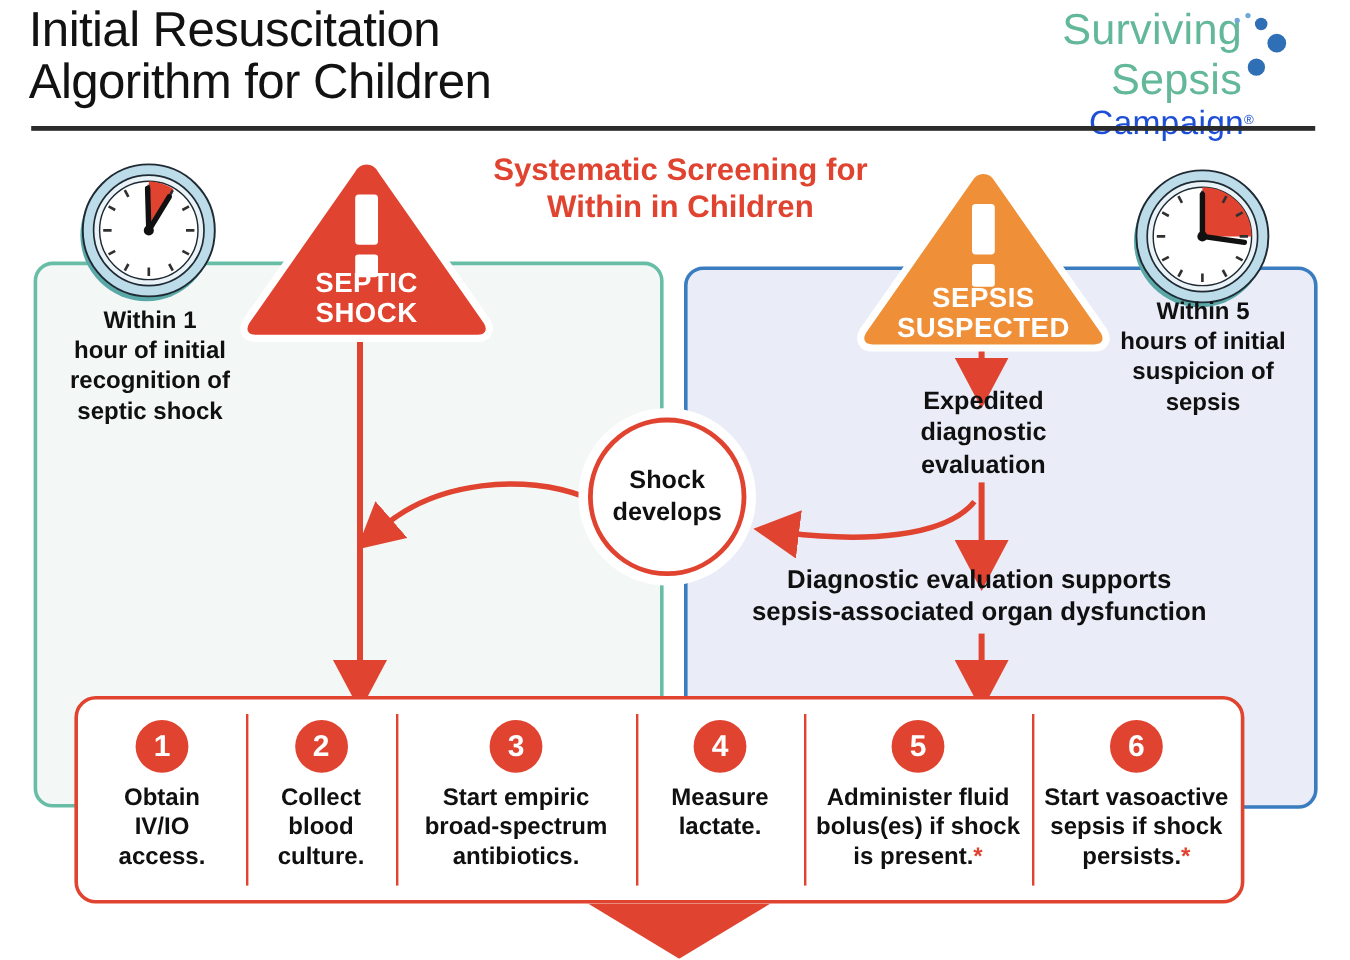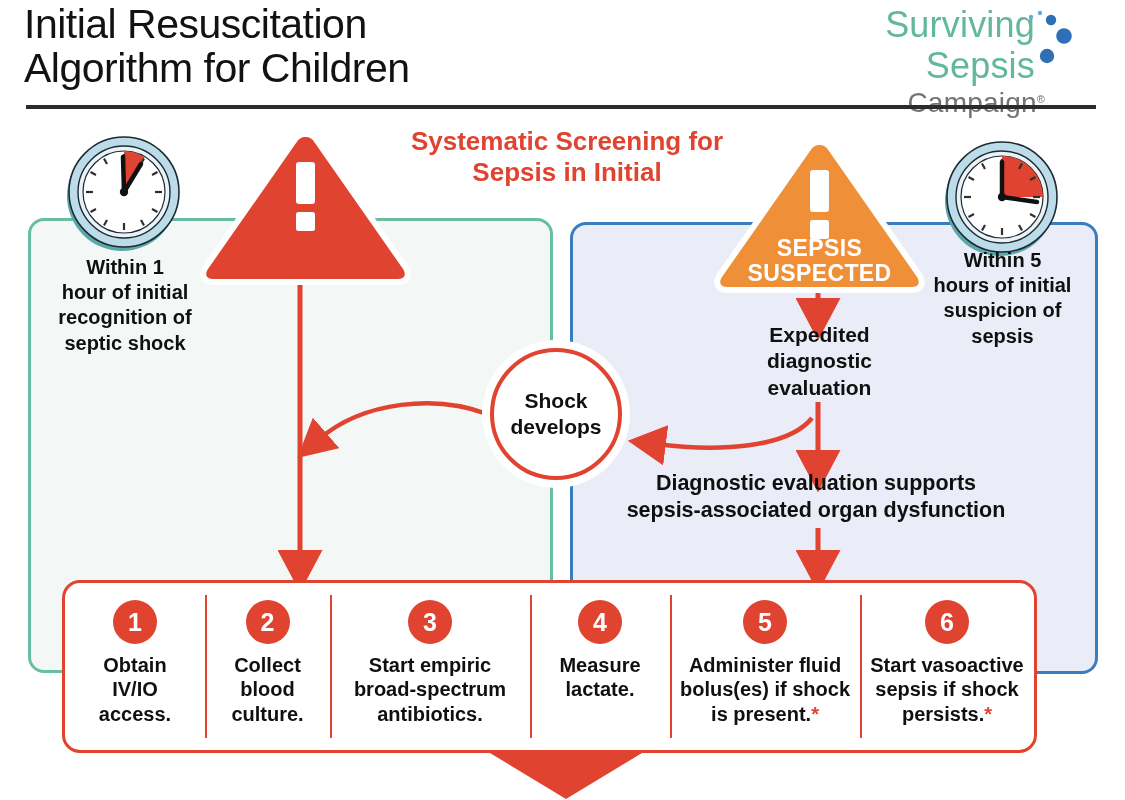--- a/index.html
+++ b/index.html
@@ -36,21 +36,21 @@
   }
   .brand-line1 {
     font-size: 36px;
     color: #63b89a;
     letter-spacing: 0.2px;
     line-height: 1.15;
     padding-right: 44px;
   }
   .brand-line2 {
     font-size: 28px;
-    color: #737373;
+    color: #1d4ed8;
     letter-spacing: 0.2px;
     line-height: 1.15;
     padding-right: 34px;
   }
   .brand-reg { font-size: 11px; vertical-align: 9px; }
   .brand-dots { position: absolute; right: 0px; top: 4px; width: 56px; height: 78px; }
   #header-rule {
     position: absolute;
     left: 26px; top: 105px;
     width: 1070px; height: 4px;
@@ -252,21 +252,21 @@
       <circle cx="24" cy="48" r="7.2" fill="#2f6fb5"></circle>
     </svg>
   </div>
 
   <div id="header-rule"></div>
 
   <div id="panel-shock"></div>
   <div id="panel-sepsis"></div>
 
   <div id="section-heading">Systematic Screening for
-Sepsis in Initial</div>
+Within in Children</div>
 
   <svg id="arrows" viewBox="0 0 1125 800">
     <defs>
       <marker id="ah" markerWidth="9" markerHeight="9" refX="2.4" refY="4.5" orient="auto">
         <path d="M0,0 L8.5,4.5 L0,9 Z" fill="#e0432f"></path>
       </marker>
     </defs>
 
     <line x1="300" y1="278" x2="300" y2="562" stroke="#e0432f" stroke-width="5" marker-end="url(#ah)"></line>
 
@@ -338,20 +338,22 @@
 hours of initial
 suspicion of
 sepsis</div>
 
   <div class="alert-tri" id="alert-septic-shock">
     <svg viewBox="0 0 215 160" style="position:absolute;inset:0;width:100%;height:100%">
       <path d="M107.5,6 C113,6 117,9 119.5,13.5 L208,140 C212,147 209,154 200,154 L15,154 C6,154 3,147 7,140 L95.5,13.5 C98,9 102,6 107.5,6 Z" fill="#e0432f" stroke="#ffffff" stroke-width="6"></path>
       <rect x="98" y="34" width="19" height="42" rx="3" fill="#ffffff"></rect>
       <rect x="98" y="84" width="19" height="19" rx="2.5" fill="#ffffff"></rect>
     </svg>
+    <div class="alert-label">SEPTIC
+SHOCK</div>
   </div>
 
   <div class="alert-tri" id="alert-sepsis-suspected">
     <svg viewBox="0 0 215 160" style="position:absolute;inset:0;width:100%;height:100%">
       <path d="M107.5,6 C113,6 117,9 119.5,13.5 L208,140 C212,147 209,154 200,154 L15,154 C6,154 3,147 7,140 L95.5,13.5 C98,9 102,6 107.5,6 Z" fill="#ef9038" stroke="#ffffff" stroke-width="6"></path>
       <rect x="98" y="34" width="19" height="42" rx="3" fill="#ffffff"></rect>
       <rect x="98" y="84" width="19" height="19" rx="2.5" fill="#ffffff"></rect>
     </svg>
     <div class="alert-label">SEPSIS
 SUSPECTED</div>

